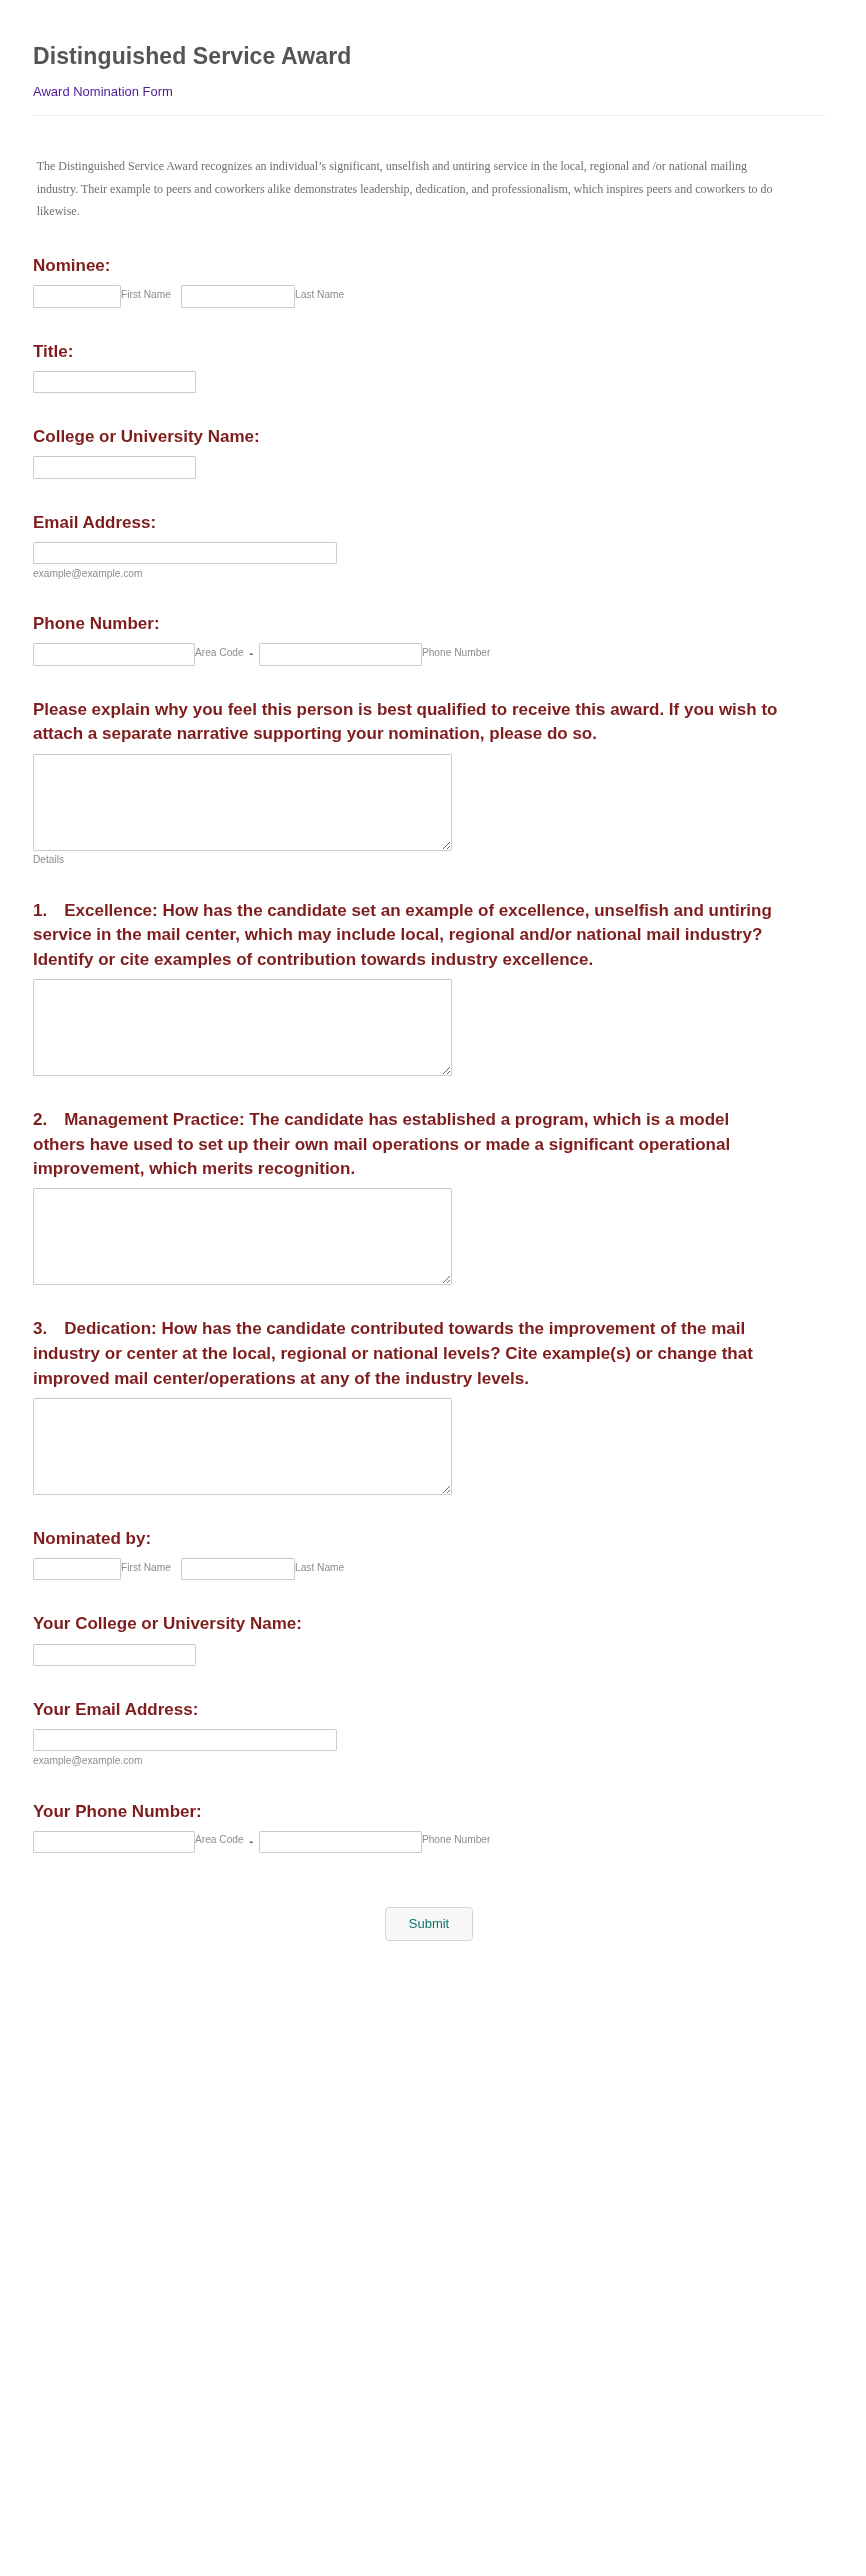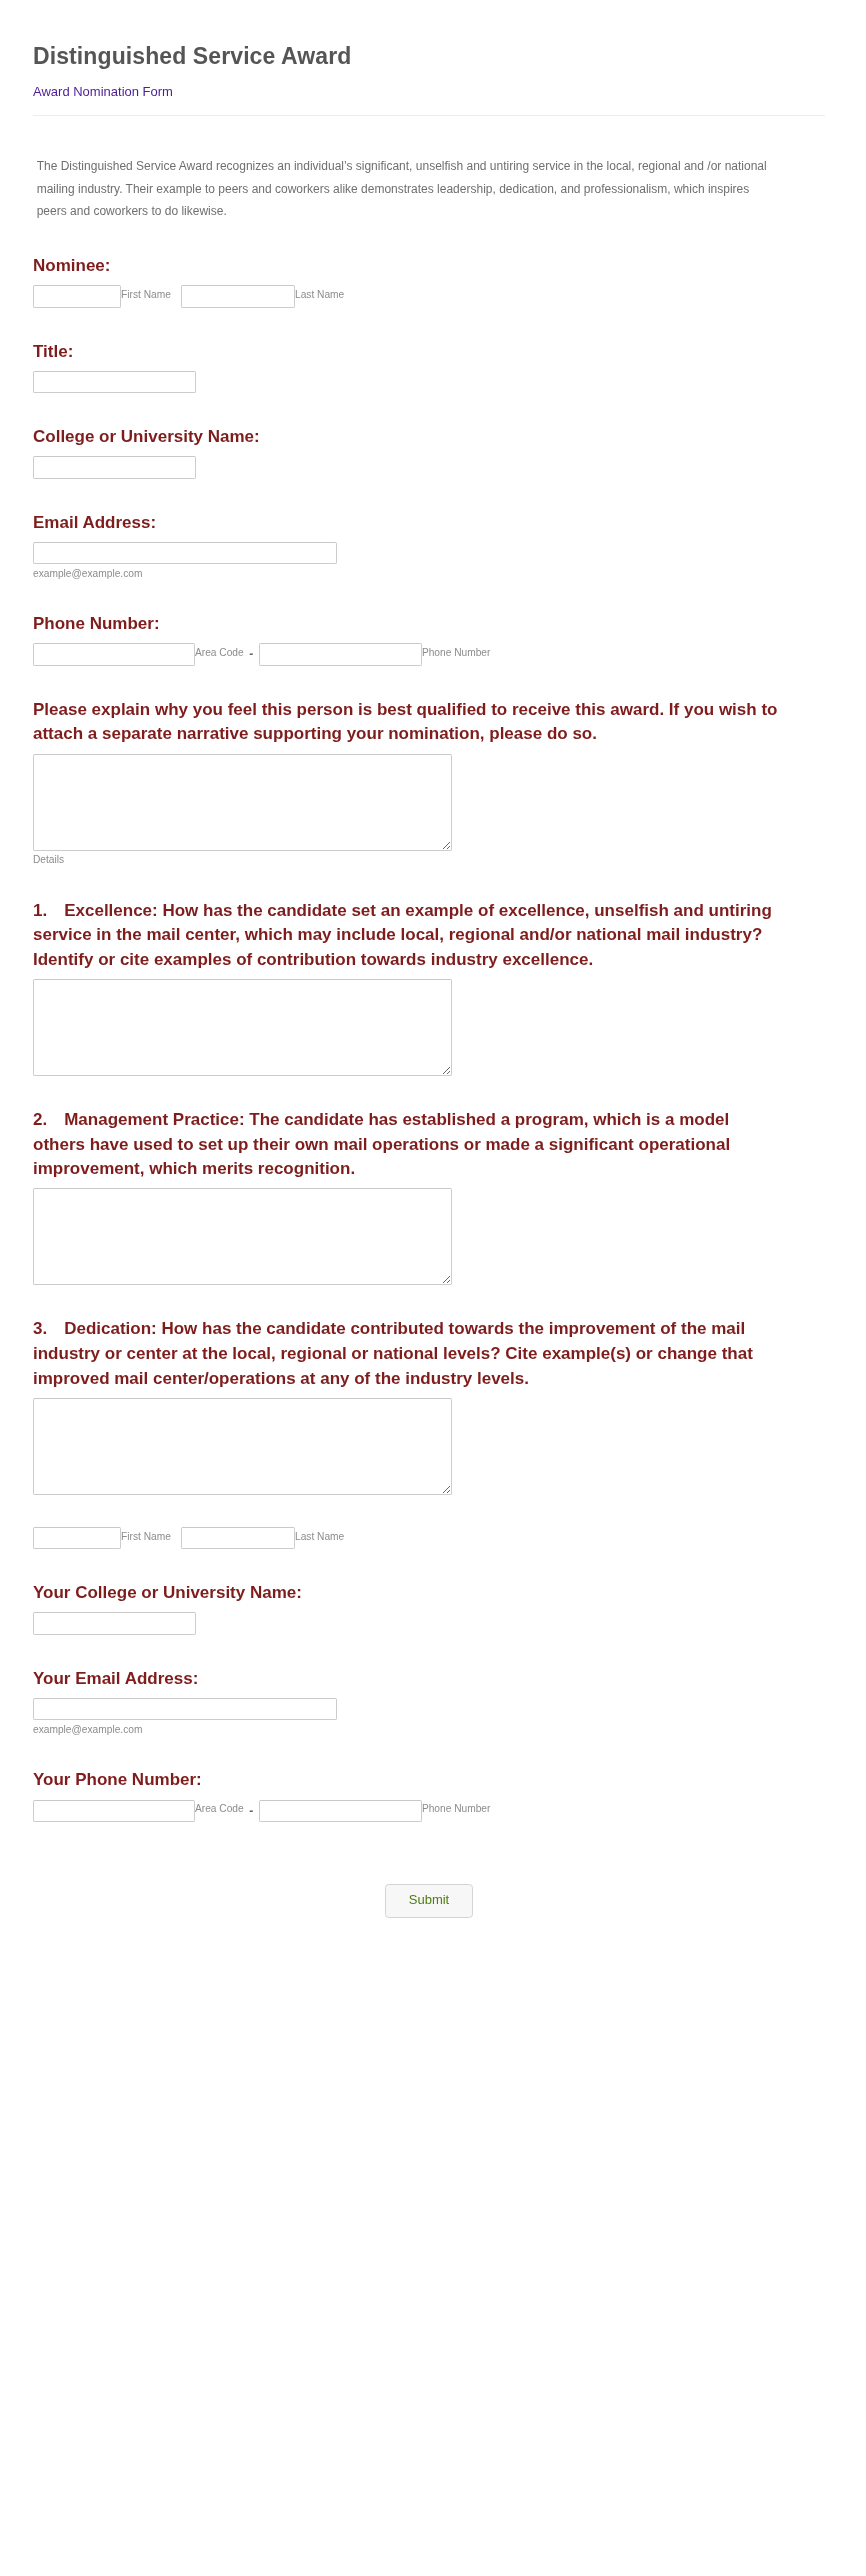--- a/index.html
+++ b/index.html
@@ -53,20 +53,21 @@
   }
   .field-first { padding-top: 39px; }
 
   .intro-text {
     font-size: 12px;
     line-height: 1.85;
     color: #6f6f6f;
     margin: 0;
     padding-left: 3.7px;
     max-width: 736px;
+    font-family: Liberation Serif, serif;
   }
 
   .field-label {
     font-size: 17px;
     font-weight: bold;
     color: #7f1d1d;
     line-height: 1.45;
     margin: 0 0 6.5px 0;
     max-width: 745px;
   }
@@ -135,29 +136,28 @@
   .submit-row {
     padding-top: 54px;
     padding-bottom: 65px;
     display: flex;
     justify-content: center;
     padding-left: 0;
   }
   .submit-btn {
     font-family: "Liberation Sans", sans-serif;
     font-size: 13px;
-    color: #4d7c0f;
+    color: #0f766e;
     background: #f7f7f7;
     border: 0.9px solid #d4d4d4;
     border-radius: 3.7px;
     padding: 7.5px 22.4px;
     min-width: 88px;
     cursor: pointer;
     line-height: 1.3;
-    margin-top: 8px;
   }
 </style>
 </head>
 <body>
 
 <div class="form-wrap">
   <div class="inner">
 
     <div class="form-header">
       <h1 class="form-title">Distinguished Service Award</h1>
@@ -228,20 +228,21 @@
       <div class="field-label long">2. Management Practice: The candidate has established a program, which is a model others have used to set up their own mail operations or made a significant operational improvement, which merits recognition.</div>
       <textarea class="txt tall" style=""></textarea>
     </div>
 
     <div class="field">
       <div class="field-label long">3. Dedication: How has the candidate contributed towards the improvement of the mail industry or center at the local, regional or national levels? Cite example(s) or change that improved mail center/operations at any of the industry levels.</div>
       <textarea class="txt tall" style=""></textarea>
     </div>
 
     <div class="field">
+      <div class="field-label">Nominated by:</div>
       <div class="row">
         <div class="col">
           <input class="txt w-first" type="text" value="" style="">
           <span class="sub-label">First Name</span>
         </div>
         <div class="col gap-name">
           <input class="txt w-last" type="text" value="" style="">
           <span class="sub-label">Last Name</span>
         </div>
       </div>

